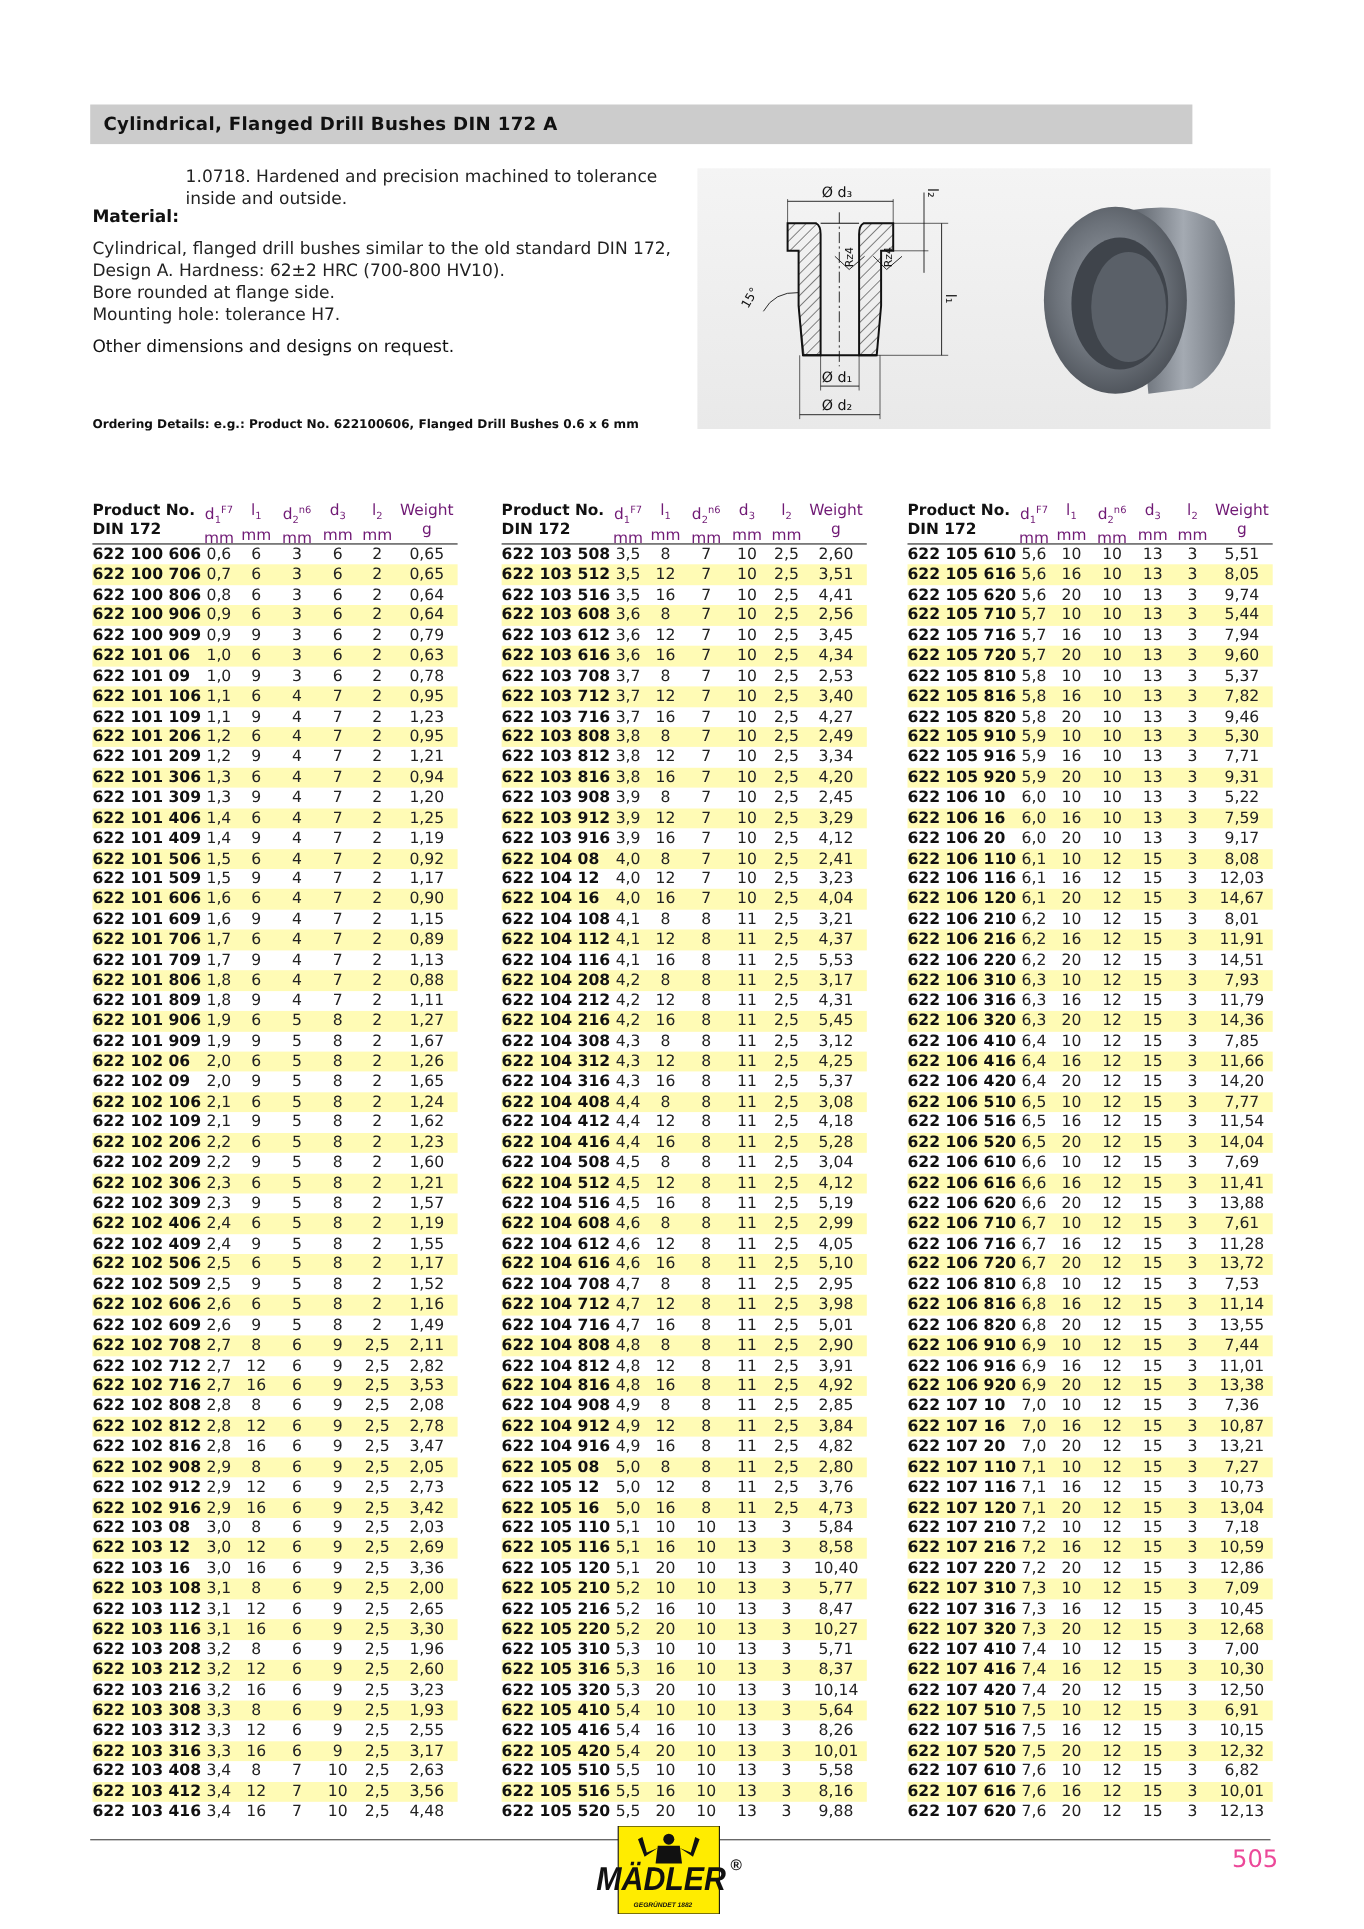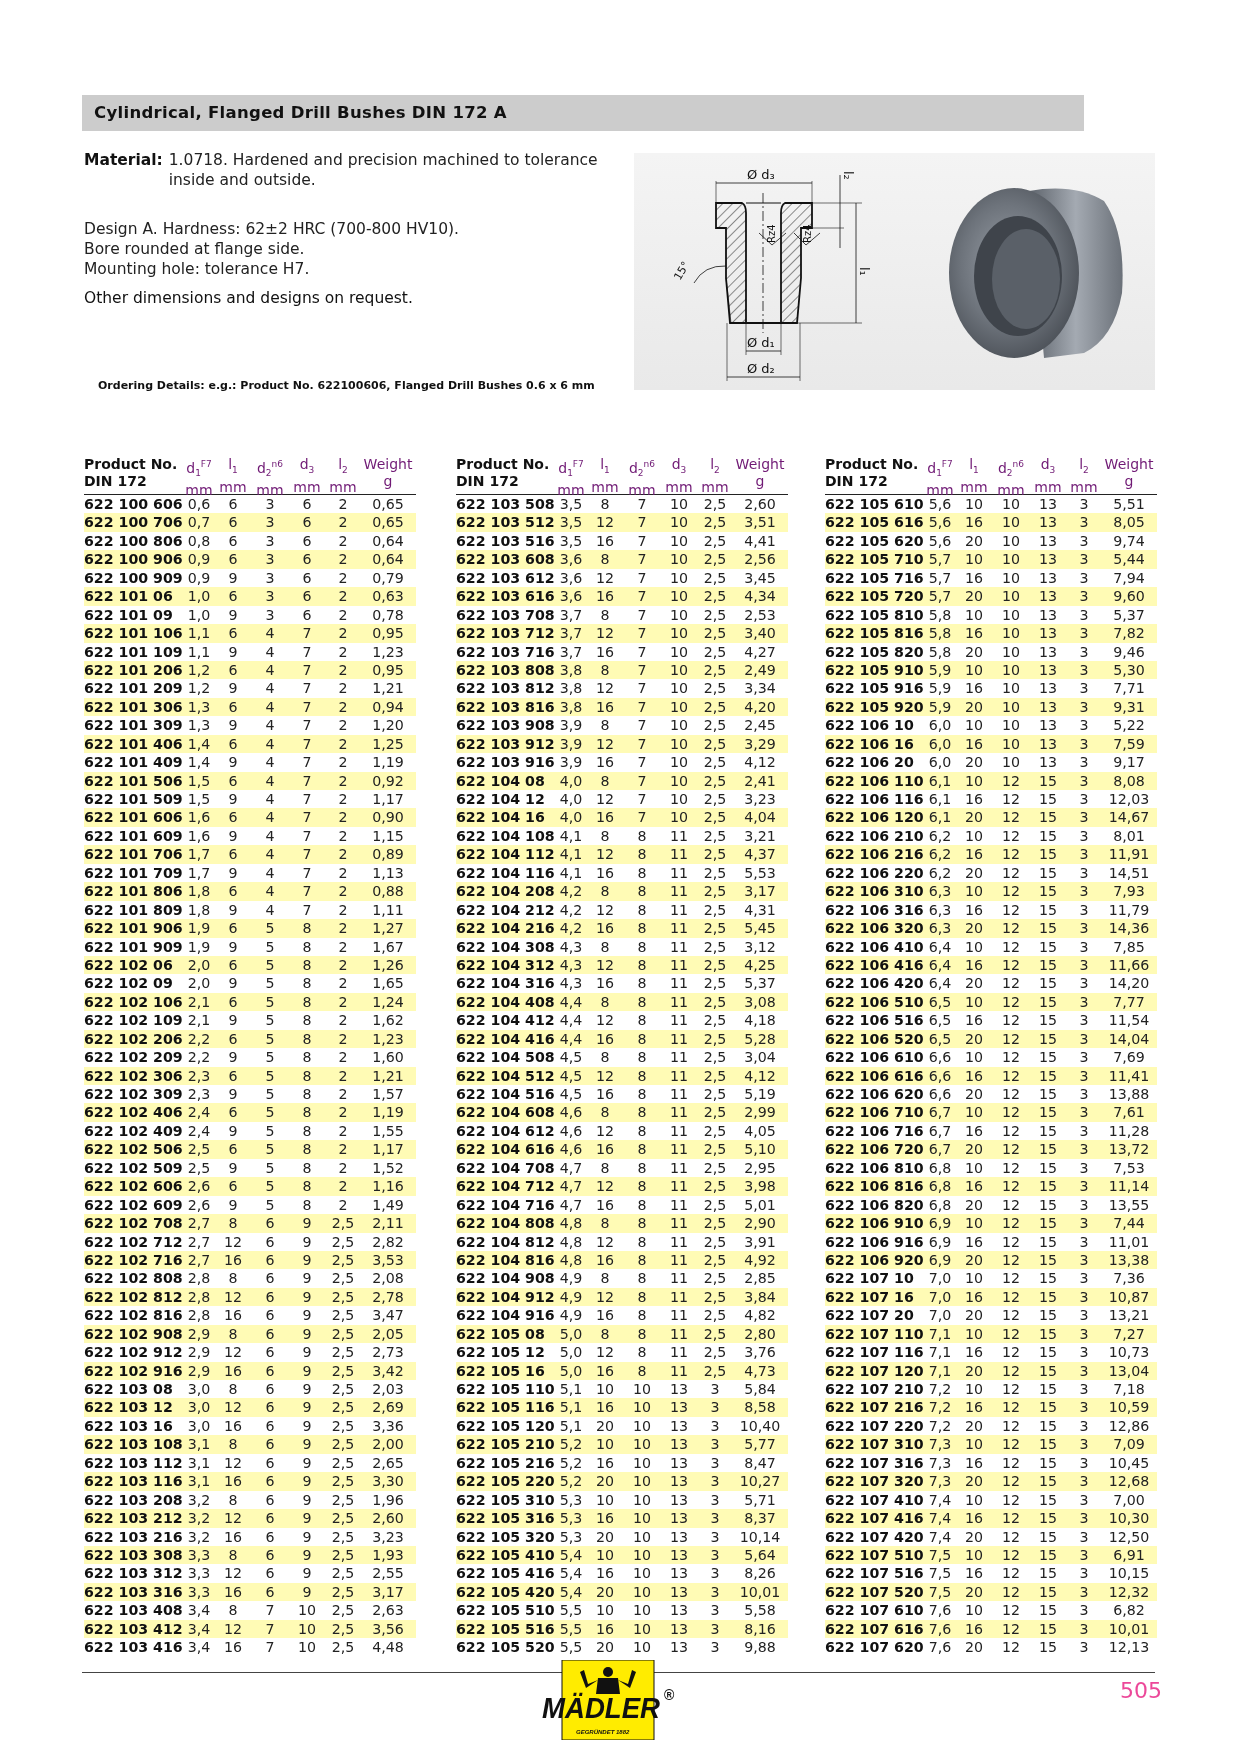--- a/index.html
+++ b/index.html
@@ -5,25 +5,25 @@
   html, body { margin: 0; padding: 0; background: #ffffff; }
   body { width: 1240px; height: 1754px; position: relative; overflow: hidden;
          font-family: "DejaVu Sans", sans-serif; color: #111; }
   .title-bar { position: absolute; left: 82px; top: 95px; width: 1002px; height: 36px;
                background: #cccccc; }
   .title-bar span { position: absolute; left: 12px; top: 8px; font-weight: bold; font-size: 16.5px;
                     letter-spacing: 0.3px; color: #111; }
   .intro { position: absolute; left: 84px; top: 150px; width: 540px; font-size: 15.5px; line-height: 20px; color: #222; }
   .intro p { margin: 0 0 9px 0; }
   .mat-row { display: flex; }
-  .mat-label { font-weight: bold; margin-right: 6px; white-space: nowrap; color: #111; }
+  .mat-label { font-weight: bold; margin-right: 6px; white-space: nowrap; color: #111; margin-top: 37px; }
   .bold-line { font-weight: normal; color: #111; }
   .figure { position: absolute; left: 634px; top: 153px; width: 521px; height: 237px;
             background: linear-gradient(180deg, #f4f4f4 0%, #e9e9e9 100%); }
-  .ordering { position: absolute; left: 98px; top: 379px; font-size: 11px; font-weight: bold; color: #111; }
+  .ordering { position: absolute; left: 84px; top: 379px; font-size: 11px; font-weight: bold; color: #111; }
   .tbl { position: absolute; top: 418px; width: 332px; }
   .tbl.c1 { left: 84px; } .tbl.c2 { left: 456px; } .tbl.c3 { left: 825px; }
   .thead { position: relative; height: 38px; border-bottom: 1.5px solid #222; font-size: 14px; margin-top: 38px; }
   .th { position: absolute; text-align: center; line-height: 17px; color: #701a75; }
   .th .top { display: block; }
   .th .unit { display: block; }
   .th.prod { left: 0; text-align: left; font-weight: bold; color: #111; }
   .row { position: relative; height: 18.45px; font-size: 14.2px; line-height: 18.45px; }
   .row.hl { background: #fffbb5; }
   .cell { position: absolute; top: 0; text-align: center; color: #222; }
@@ -42,21 +42,21 @@
 <div class="title-bar">
   <span>Cylindrical, Flanged Drill Bushes DIN 172 A</span>
 </div>
 
 <div class="intro">
   <p class="mat-row">
     <span class="mat-label">Material:</span>
     <span>1.0718. Hardened and precision machined to tolerance inside and outside.</span>
   </p>
   <p>
-    <br>
+    <span>Cylindrical, flanged drill bushes similar to the old standard DIN 172,</span><br>
     <span>Design A. Hardness: 62±2 HRC (700-800 HV10).</span><br>
     <span>Bore rounded at flange side.</span><br>
     <span>Mounting hole: tolerance H7.</span>
   </p>
   <p class="bold-line">Other dimensions and designs on request.</p>
 </div>
 
 <div class="figure">
   <svg width="521" height="237" viewBox="0 0 521 237">
     <defs>

